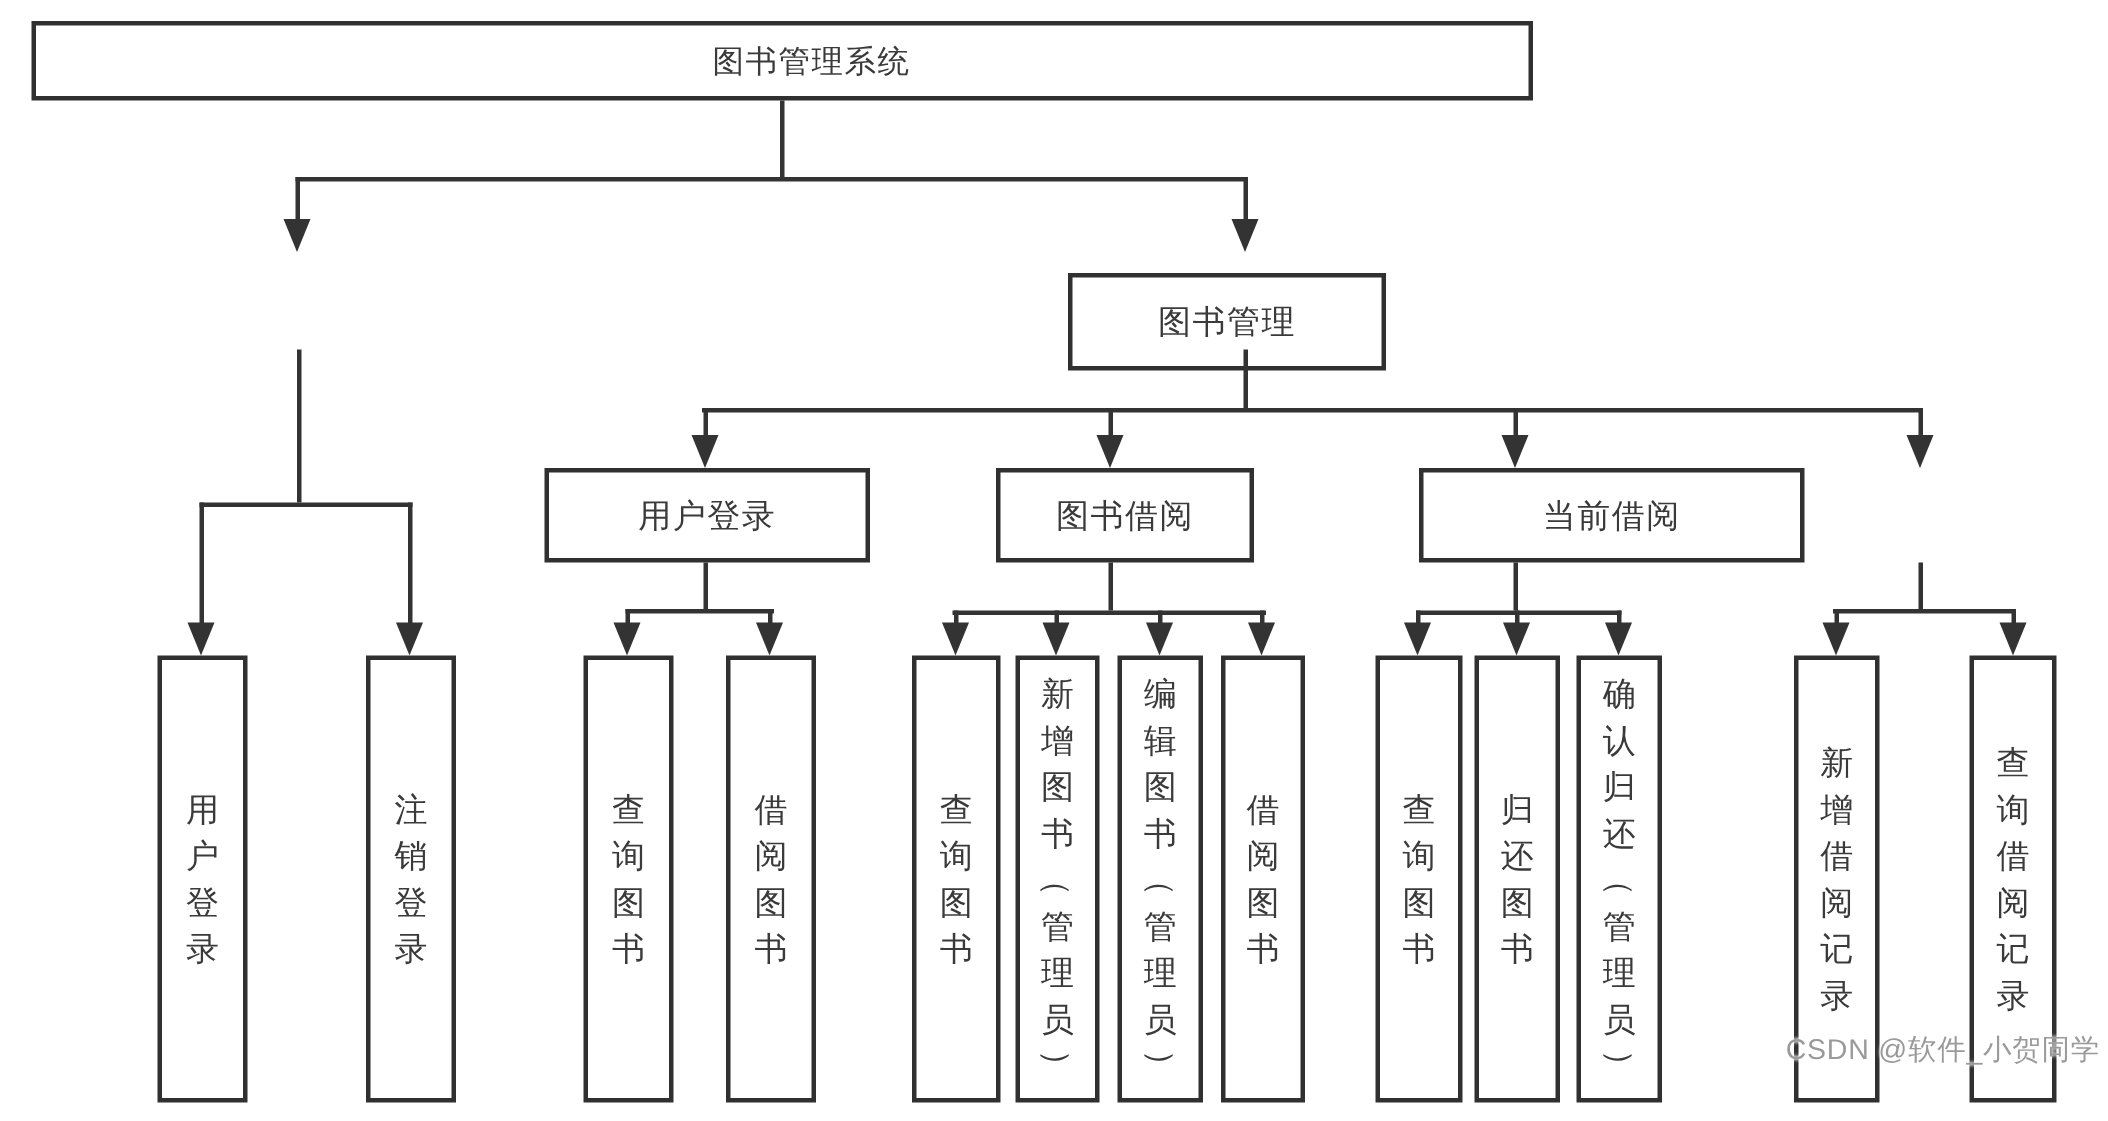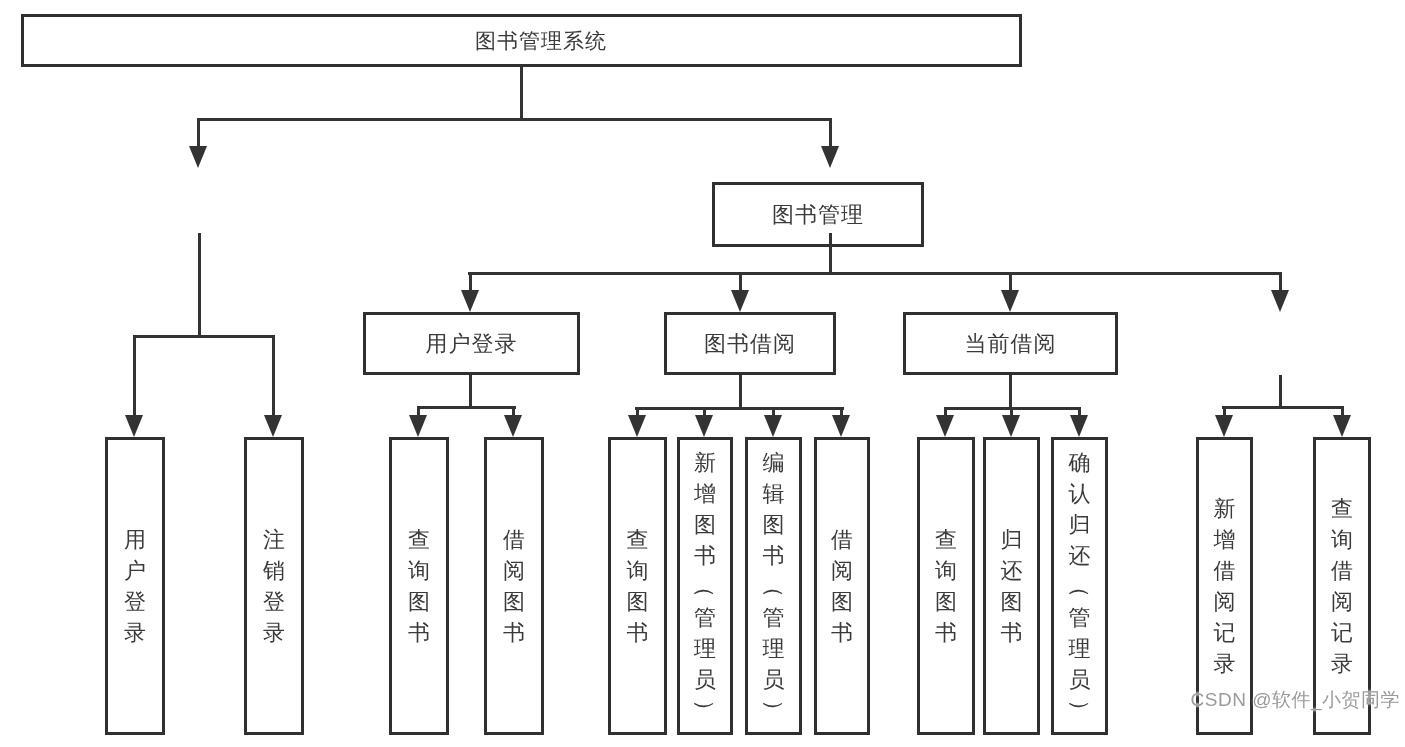--- a/index.html
+++ b/index.html
@@ -13,21 +13,21 @@
 
   #box-root{left:21px;top:14px;width:1001px;height:53px;}
   #box-root .hlabel{font-size:21px;margin-left:39px;}
 
   #box-user{left:81px;top:168px;width:236px;height:65px;}
   #box-mgmt{left:712px;top:182px;width:212px;height:65px;}
 
   .l3{top:312px;height:63px;}
   #box-rec{left:363px;width:217px;}
   #box-borrow{left:664px;width:172px;}
-  #box-cur{left:903px;width:215px;justify-content:center;}
+  #box-cur{left:946px;width:257px;justify-content:center;}
   #box-log{left:1172px;width:216px;}
 
   
   .leaf{top:437px;height:298px;}
   #leaf1{left:105px;width:60px;}
   #leaf2{left:244px;width:60px;}
   #leaf3{left:389px;width:60px;}
   #leaf4{left:484px;width:60px;}
   #leaf5{left:608px;width:59px;}
   #leaf6{left:677px;width:56px;}

